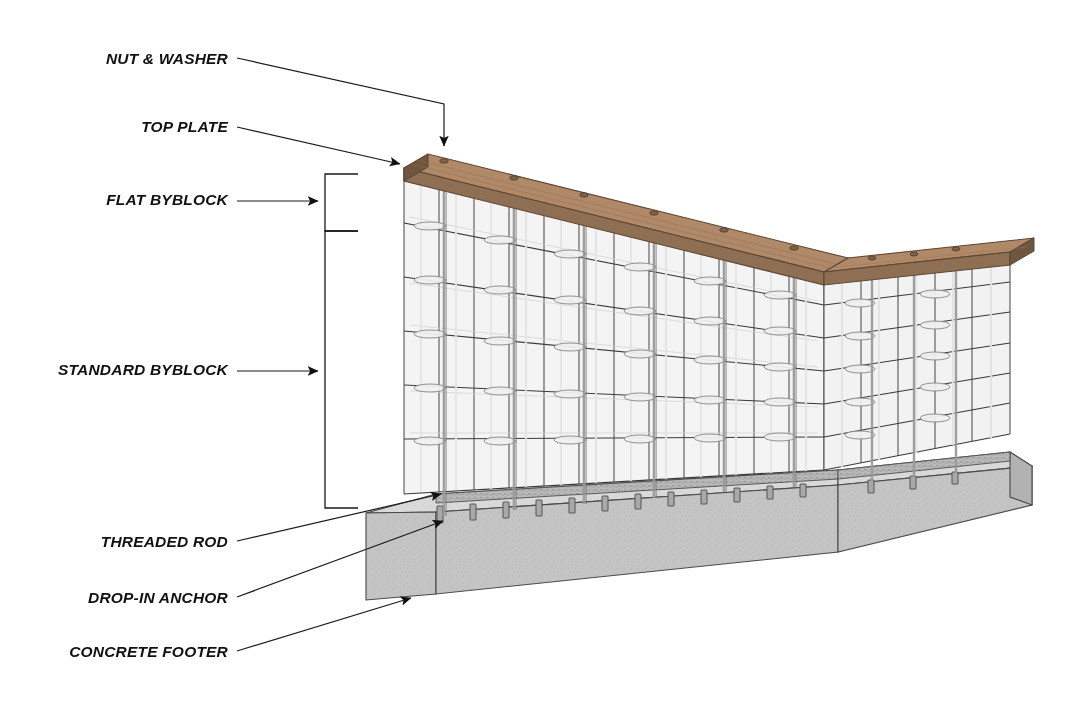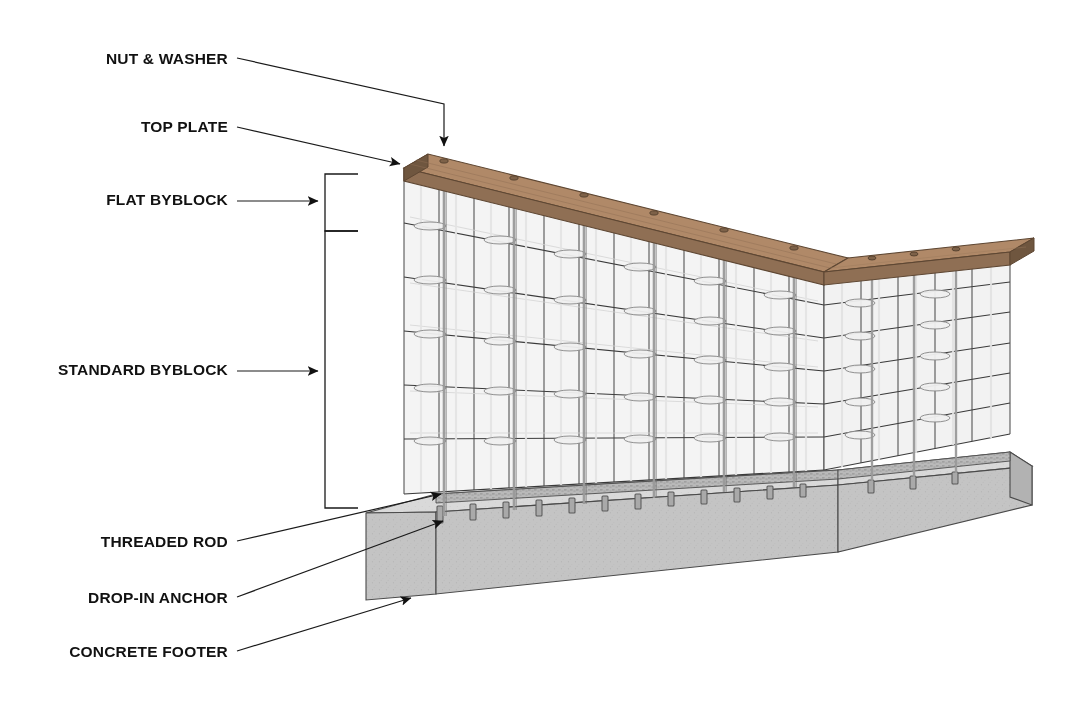--- a/index.html
+++ b/index.html
@@ -1,18 +1,18 @@
 <!DOCTYPE html>
 <html><head>
 <meta charset="utf-8">
 <style>
   html,body{margin:0;padding:0;background:#ffffff;}
   body{width:1080px;height:720px;overflow:hidden;
        font-family:"Liberation Sans","DejaVu Sans",sans-serif;}
-  #stage{position:relative;width:1080px;height:720px;background:#ffffff;}
+  #stage{position:relative;width:1080px;height:720px;background:#ffffff;font-style:italic;}
   #stage svg{position:absolute;top:0;left:0;}
   .lbl{font-family:"Liberation Sans","DejaVu Sans",sans-serif;
        font-size:15.5px;font-weight:bold;fill:#111111;
        letter-spacing:0.2px;text-anchor:end;}
   .leader{stroke:#1a1a1a;stroke-width:1.2;fill:none;}
   .bracket{stroke:#1a1a1a;stroke-width:1.3;fill:none;}
   .ahead{fill:#111111;}
 </style>
 </head>
 <body>

